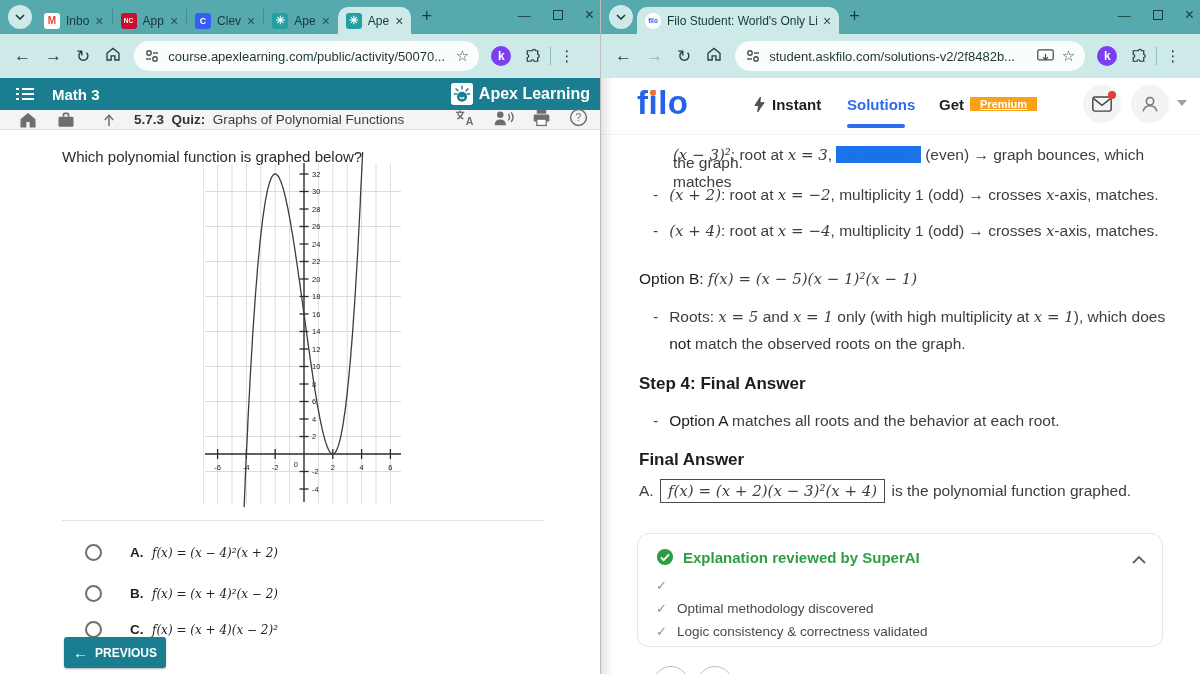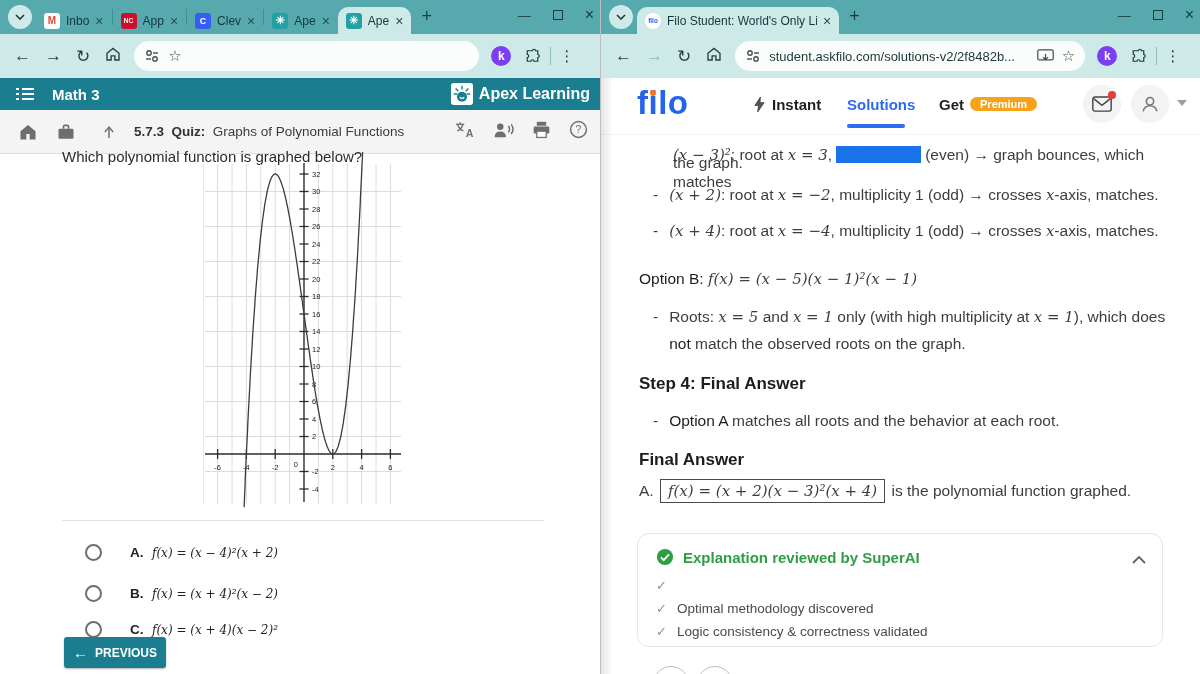--- a/index.html
+++ b/index.html
@@ -38,21 +38,21 @@
   .ext-sep { width:1px; height:18px; background:#8fbcbb; margin:0 8px 0 10px; }
   .dots { font-size:15px; color:#1d3b3a; margin-right:10px; }
 
   .page { position:absolute; top:78px; left:0; right:0; bottom:0; background:#fff; overflow:hidden; }
   .win-right .page::before { content:""; position:absolute; left:0; top:0; bottom:0; width:12px; background:linear-gradient(90deg, rgba(0,0,0,0.10), rgba(0,0,0,0)); z-index:9; }
 
   
   .apex-header { position:absolute; top:0; left:0; right:0; height:32px; background:#1b7e90; display:flex; align-items:center; color:#fff; }
   .apex-title { font-size:15px; font-weight:bold; margin-left:18px; }
   .apex-brand { position:absolute; right:10px; top:0; height:32px; display:flex; align-items:center; gap:6px; font-size:16px; font-weight:bold; }
-  .apex-toolbar { position:absolute; top:32px; left:0; right:0; height:44px; background:#f4f4f4; border-bottom:1px solid #ddd; display:flex; align-items:center; }
+  .apex-toolbar { position:absolute; top:32px; left:0; right:0; height:20px; background:#f4f4f4; border-bottom:1px solid #ddd; display:flex; align-items:center; }
   .atb-icon { margin-left:18px; display:flex; align-items:center; }
   .lesson-title { font-size:13.5px; color:#3b3b3b; margin-left:16px; white-space:nowrap; }
   .lesson-title b { color:#333; }
   .atb-right { position:absolute; right:12px; display:flex; align-items:center; gap:18px; }
   .question { position:absolute; top:70px; left:62px; font-size:15px; color:#2b2b2b; }
   #graph { position:absolute; left:203px; top:74px; }
   .divider { position:absolute; top:442px; left:62px; width:482px; height:1px; background:#e3e3e3; }
   .opt-row { position:absolute; left:85px; display:flex; align-items:center; gap:0; }
   .radio { width:17px; height:17px; border:2px solid #6f6f6f; border-radius:50%; background:#fff; flex:0 0 17px; }
   .opt-letter { font-size:13.5px; font-weight:bold; color:#222; margin-left:28px; width:22px; }
@@ -62,21 +62,21 @@
 
   
   .filo-header { position:absolute; top:0; left:0; right:0; height:57px; background:#fff; z-index:5; border-bottom:1px solid rgba(0,0,0,0.05); }
   .filo-logo { position:absolute; left:36px; top:6px; font-size:33px; font-weight:bold; color:#2563eb; letter-spacing:0.5px; }
   .filo-logo .idot { position:absolute; left:13px; top:6px; width:6px; height:6px; background:#f97316; border-radius:50%; }
   .fnav { position:absolute; top:0; height:52px; display:flex; align-items:center; gap:6px; font-size:15px; color:#1f1f1f; }
   .fnav-instant { left:152px; font-weight:bold; }
   .fnav-solutions { left:246px; color:#2e6bf0; font-weight:bold; }
   .sol-underline { position:absolute; left:246px; top:46px; width:58px; height:4px; background:#2e6bf0; border-radius:2px; }
   .fnav-get { left:338px; font-weight:bold; }
-  .premium-pill { background:#f9a11b; color:#fff; font-size:11px; font-weight:bold; padding:1px 10px; border-radius:7px; }
+  .premium-pill { background:#f9a11b; color:#fff; font-size:11px; font-weight:bold; padding:1px 10px; border-radius:0;text-decoration:underline; }
   .hdr-circle { position:absolute; top:7px; width:38px; height:38px; border-radius:50%; background:#f1f3f4; display:flex; align-items:center; justify-content:center; }
   .mail-circle { left:482px; }
   .mail-dot { position:absolute; top:6px; right:5px; width:8px; height:8px; border-radius:50%; background:#ea3b30; }
   .avatar-circle { left:530px; }
   .hdr-caret { position:absolute; left:576px; top:22px; width:0; height:0; border-left:5px solid transparent; border-right:5px solid transparent; border-top:6px solid #9aa0a6; }
 
   .f-text { font-size:15.5px; color:#3d3d3d; line-height:1.7; }
   .clip-line { position:absolute; top:46px; left:72px; width:516px; z-index:1;margin-top:18px; }
   .f-para { position:absolute; left:72px; }
   .f-bullet { position:absolute; left:52px; width:528px; display:flex; gap:11px; }
@@ -154,20 +154,21 @@
       </span>
       <div class="urlpill" style="max-width:345px;">
         <span class="pill-icon">
           <svg width="16" height="16" viewBox="0 0 16 16">
               <circle cx="5" cy="5" r="2.2" fill="none" stroke="#41514f" stroke-width="1.4"></circle>
               <line x1="9" y1="5" x2="14" y2="5" stroke="#41514f" stroke-width="1.4"></line>
               <line x1="2" y1="11" x2="7" y2="11" stroke="#41514f" stroke-width="1.4"></line>
               <circle cx="11" cy="11" r="2.2" fill="none" stroke="#41514f" stroke-width="1.4"></circle>
             </svg>
         </span>
+        <span class="url-text">course.apexlearning.com/public/activity/50070...</span>
         <span class="pill-icon star">☆</span>
       </div>
       <span class="kami">k</span>
       <span class="pill-icon" style="margin-left:11px;">
         <svg width="18" height="18" viewBox="0 0 24 24">
             <path d="M9 4 h3 a2 2 0 0 1 4 0 h3 v5 a2 2 0 0 1 0 4 v5 h-5 a2 2 0 0 0 -4 0 H5 v-5 a2 2 0 0 0 0 -4 V4 Z" fill="none" stroke="#1d3b3a" stroke-width="1.6" transform="translate(2,1)"></path>
           </svg>
       </span>
       <span class="ext-sep"></span>
       <span class="dots">⋮</span>

